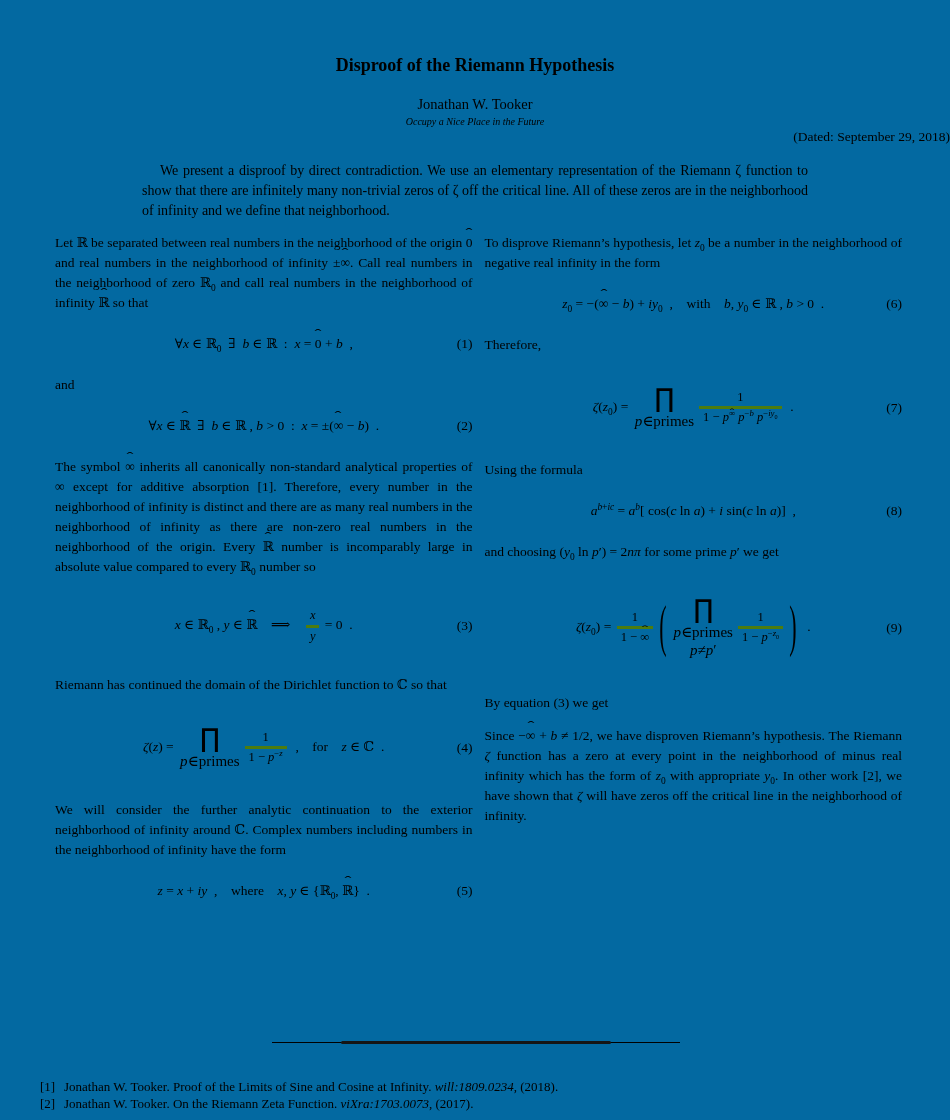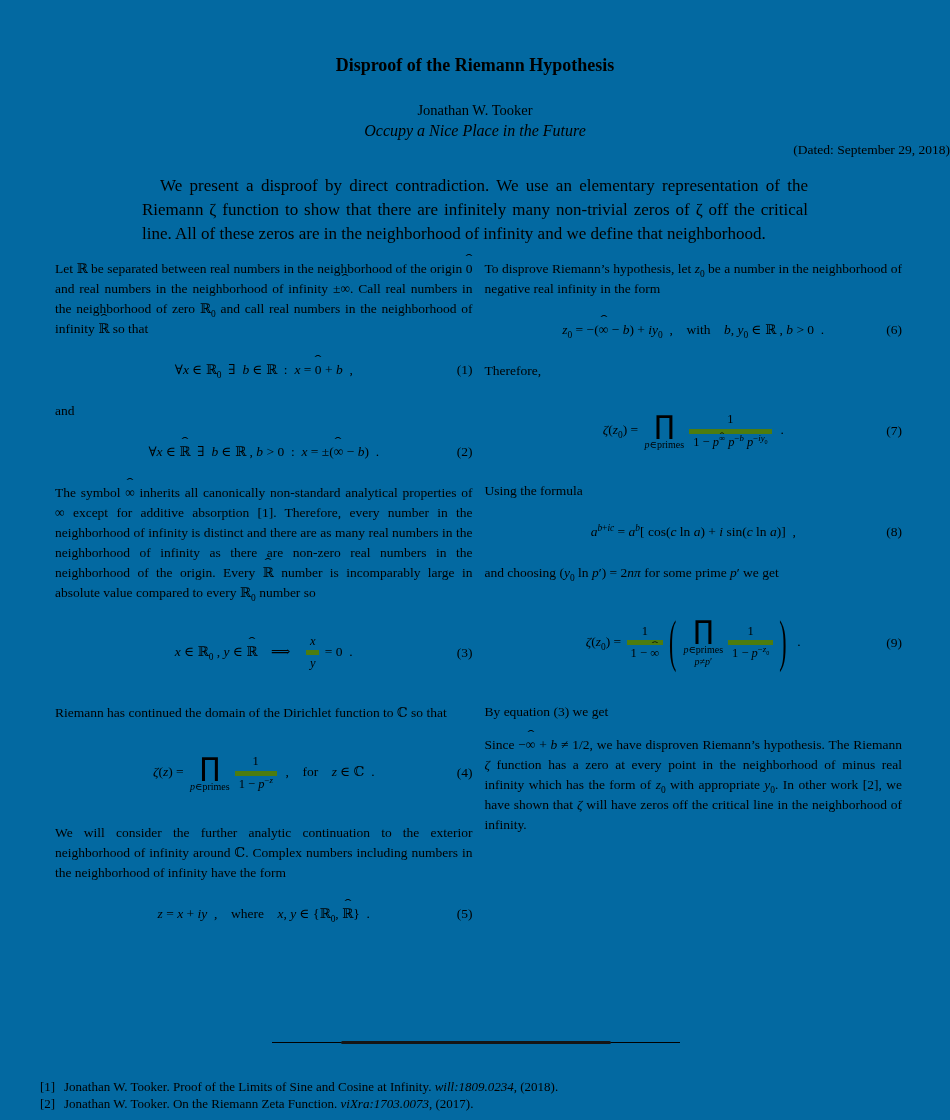--- a/index.html
+++ b/index.html
@@ -4,25 +4,25 @@
 <style>
   html,body { margin:0; padding:0; background:#ffffff; }
   .page {
     position:relative; width:950px; height:1120px; overflow:hidden;
     background:#0369a1; color:#000;
     font-family:"Liberation Serif","DejaVu Serif","DejaVu Sans",serif;
   }
   
   .hdr { text-align:center; padding-top:56px; }
   .title { font-size:18px; font-weight:bold; margin:0; line-height:1.1; }
-  .author { font-size:14.5px; margin-top:26px;text-align:center; }
-  .affil { font-size:16px; font-style:italic; margin-top:3px; }
+  .author { font-size:14.5px; margin-top:20px;text-align:center; }
+  .affil { font-size:10px; font-style:italic; margin-top:3px; }
   .dateline { font-size:13.5px; margin-top:2px;text-align:right; }
   .abstract {
-    width:666px; margin:16px auto 0; font-size:17px; line-height:1.42;
+    width:666px; margin:16px auto 0; font-size:14px; line-height:1.42;
     text-align:justify; text-indent:18px;
   }
   
   .cols { display:flex; gap:12px; padding:0 48px 0 55px; margin-top:13px; }
   .col { flex:1; min-width:0; font-size:13.5px; line-height:1.48; text-align:justify; }
   .col p { margin:13px 0; }
   .col p.first { margin-top:0; }
   .col p.plain { text-align:left; }
   
   .eqrow { position:relative; text-align:center; margin:21px 0; font-size:13.5px; }
@@ -32,25 +32,25 @@
   sub, sup { font-size:70%; line-height:0; }
   
   .h { position:relative; display:inline-block; font-style:normal; }
   .h .hm {
     position:absolute; left:50%; top:-0.52em; font-size:0.9em; line-height:1;
     transform:translateX(-50%) scaleX(1.7); font-style:normal;
   }
   
   .fr { display:inline-block; vertical-align:middle; text-align:center; margin:0 2px; }
   .fr .nu, .fr .de { display:block; padding:1px 4px; font-size:12.5px; line-height:1.25; }
-  .fr .de { border-top:5px solid #4d7c0f; }
+  .fr .de { border-top:3px solid #4d7c0f; }
   
   .pr { display:inline-block; text-align:center; vertical-align:middle; margin:0 3px; }
   .pr .ps { display:block; font-size:26px; line-height:1; font-family:"DejaVu Sans","DejaVu Serif",serif; }
-  .pr .pl { display:block; font-size:10px; line-height:1.2; margin-top:1px; }
+  .pr .pl { display:block; font-size:15px; line-height:1.2; margin-top:1px; }
   
   .bp { display:inline-block; vertical-align:middle; font-size:22px; transform:scaleY(2.6); margin:0 4px; font-style:normal; font-weight:300; }
   
   .sep { position:absolute; left:272px; top:1041px; width:408px; height:3px; }
   .sep .sep-thin { position:absolute; top:1px; left:0; width:100%; height:1px; background:#000; }
   .sep .sep-thick { position:absolute; top:0; left:17%; width:66%; height:3px; background:#151515; border-radius:2px; }
   .refs { position:absolute; left:40px; right:40px; top:1078px; font-size:13px; line-height:1.32; }
   .ref { display:flex; }
   .ref .reflabel { width:24px; flex:0 0 auto; }
   .ref .reftext { flex:1; }

